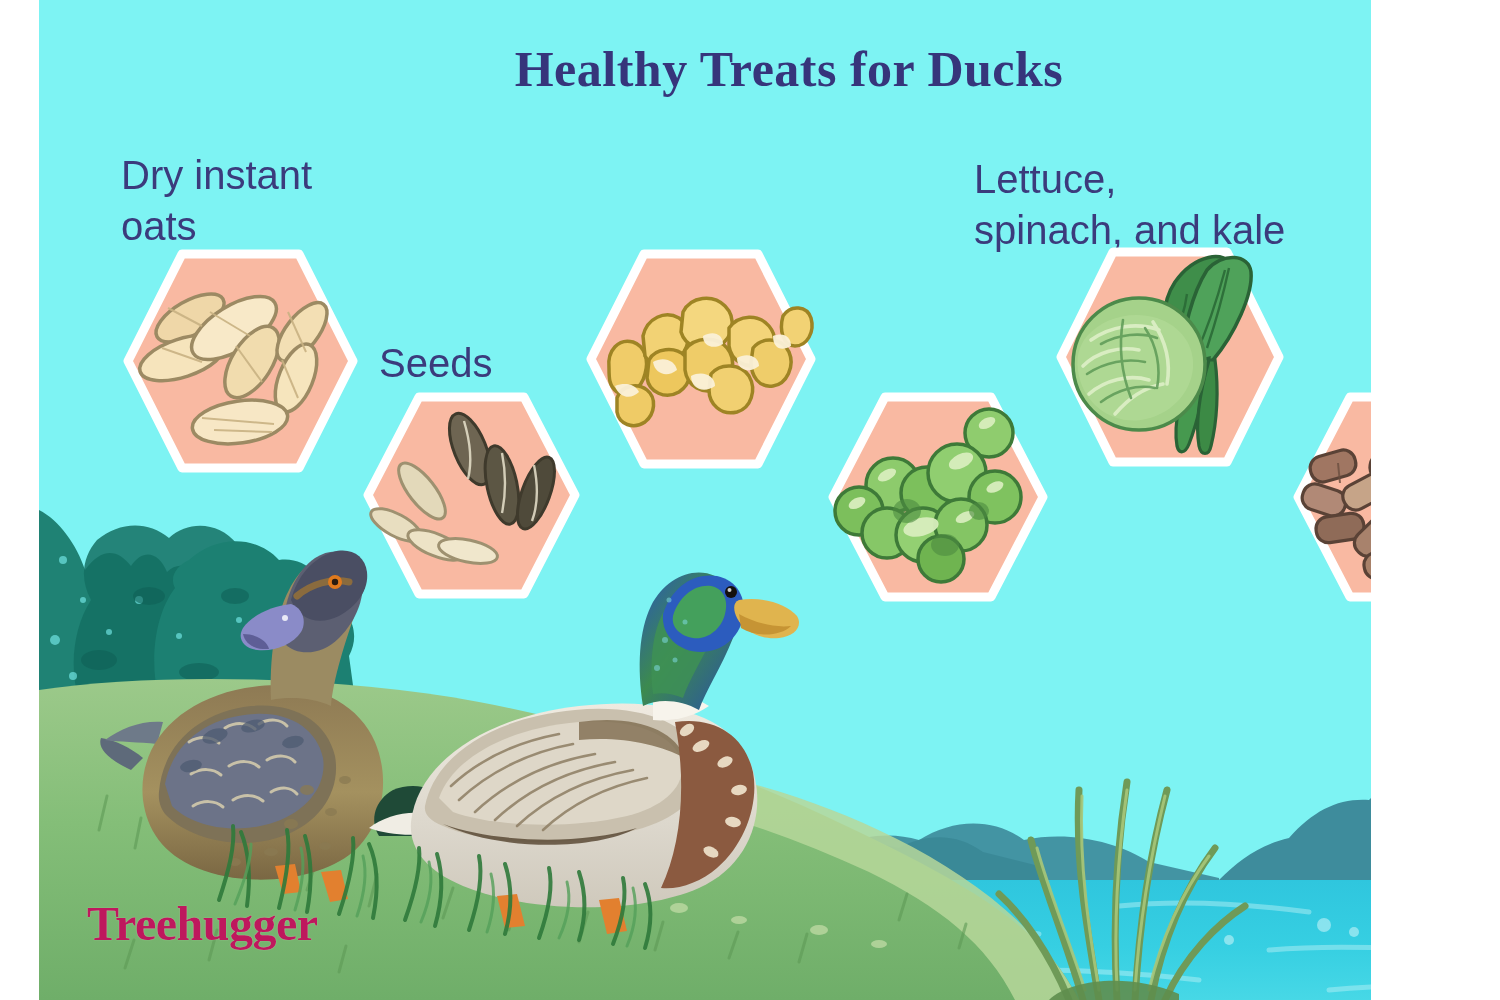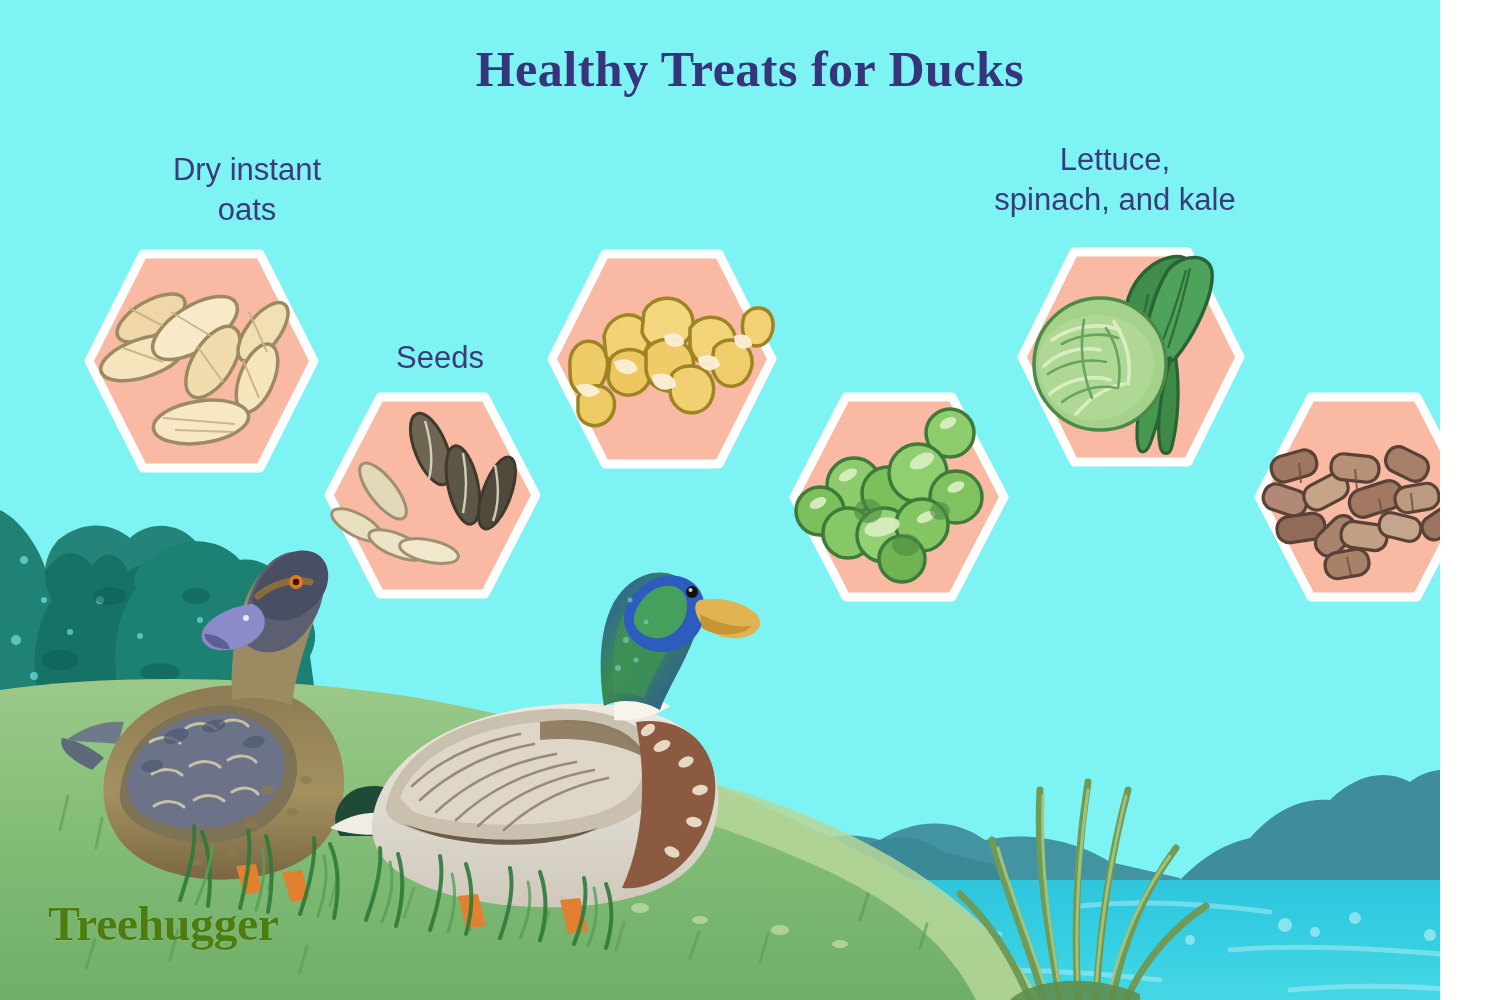--- a/index.html
+++ b/index.html
@@ -1,42 +1,42 @@
 <!DOCTYPE html>
 <html><head>
 <meta charset="utf-8">
 <style>
   html,body{margin:0;padding:0;}
   body{width:1500px;height:1000px;overflow:hidden;font-family:"Liberation Sans",sans-serif;}
-  #stage{position:relative;width:1440px;height:1000px;background:#7DF3F3;overflow:hidden;}
+  #stage{position:relative;width:1332px;height:1000px;background:#7DF3F3;overflow:hidden;margin-left:39px;}
 
   
   .title{
     position:absolute;left:0;top:40px;width:1500px;text-align:center;
     font-family:"Liberation Serif",serif;font-size:50px;font-weight:700;
     color:#36357B;letter-spacing:.5px;
   }
 
   
   .label{
-    position:absolute;text-align:center;color:#3B3B7C;
-    font-family:"Liberation Sans",sans-serif;font-size:31px;line-height:1.28;
+    position:absolute;text-align:left;color:#3B3B7C;
+    font-family:"Liberation Sans",sans-serif;font-size:40px;line-height:1.28;
     font-weight:400;white-space:pre-line;
   }
 
   
   .hex{position:absolute;}
   .hex svg{display:block;overflow:visible;}
 
   
   .scene{position:absolute;left:0;top:0;width:1500px;height:1000px;}
   .logo{
     position:absolute;left:48px;top:896px;
     font-family:"Liberation Serif",serif;font-weight:700;font-size:48px;
-    color:#4d7c0f;letter-spacing:-0.5px;font-style:normal;
+    color:#be185d;letter-spacing:-0.5px;font-style:normal;
     text-shadow:0 0 1px rgba(255,255,255,.6);
   }
 </style>
 </head>
 <body>
 
 <div id="stage">
 
   <svg class="scene" viewBox="0 0 1500 1000" preserveAspectRatio="none">
     <defs>
@@ -461,21 +461,21 @@
         <ellipse cx="28" cy="110" rx="9" ry="5" transform="rotate(-28 28 110)"></ellipse>
       </g>
       <g fill="#4D8C41" opacity=".6">
         <ellipse cx="78" cy="118" rx="14" ry="12"></ellipse>
         <ellipse cx="116" cy="152" rx="14" ry="11"></ellipse>
         <ellipse cx="150" cy="118" rx="10" ry="9"></ellipse>
       </g>
     </svg>
   </div>
 
-  <div class="label" style="left:935px;top:140px;width:360px;">Lettuce,
+  <div class="label" style="left:935px;top:154px;width:360px;">Lettuce,
 spinach, and kale</div>
   <div class="hex" style="left:1018px;top:248px;width:226px;height:218px;">
     <svg width="226" height="218" viewBox="0 0 226 218">
       <polygon points="56,4 170,4 222,109 170,214 56,214 4,109" fill="#F9B9A2" stroke="#FFFFFF" stroke-width="9" stroke-linejoin="round"></polygon>
       <g>
 
         <path d="M118,34 C138,6 168,2 176,18 C184,36 166,68 142,84
                  C124,96 110,92 108,78 C106,60 110,46 118,34 Z" fill="#3F8E4A" stroke="#2A6336" stroke-width="3.5"></path>
         <path d="M150,22 C166,4 192,6 194,24 C196,46 178,86 156,112
                  C142,128 128,126 126,112 C124,86 136,44 150,22 Z" fill="#4FA25A" stroke="#2A6336" stroke-width="3.5"></path>

